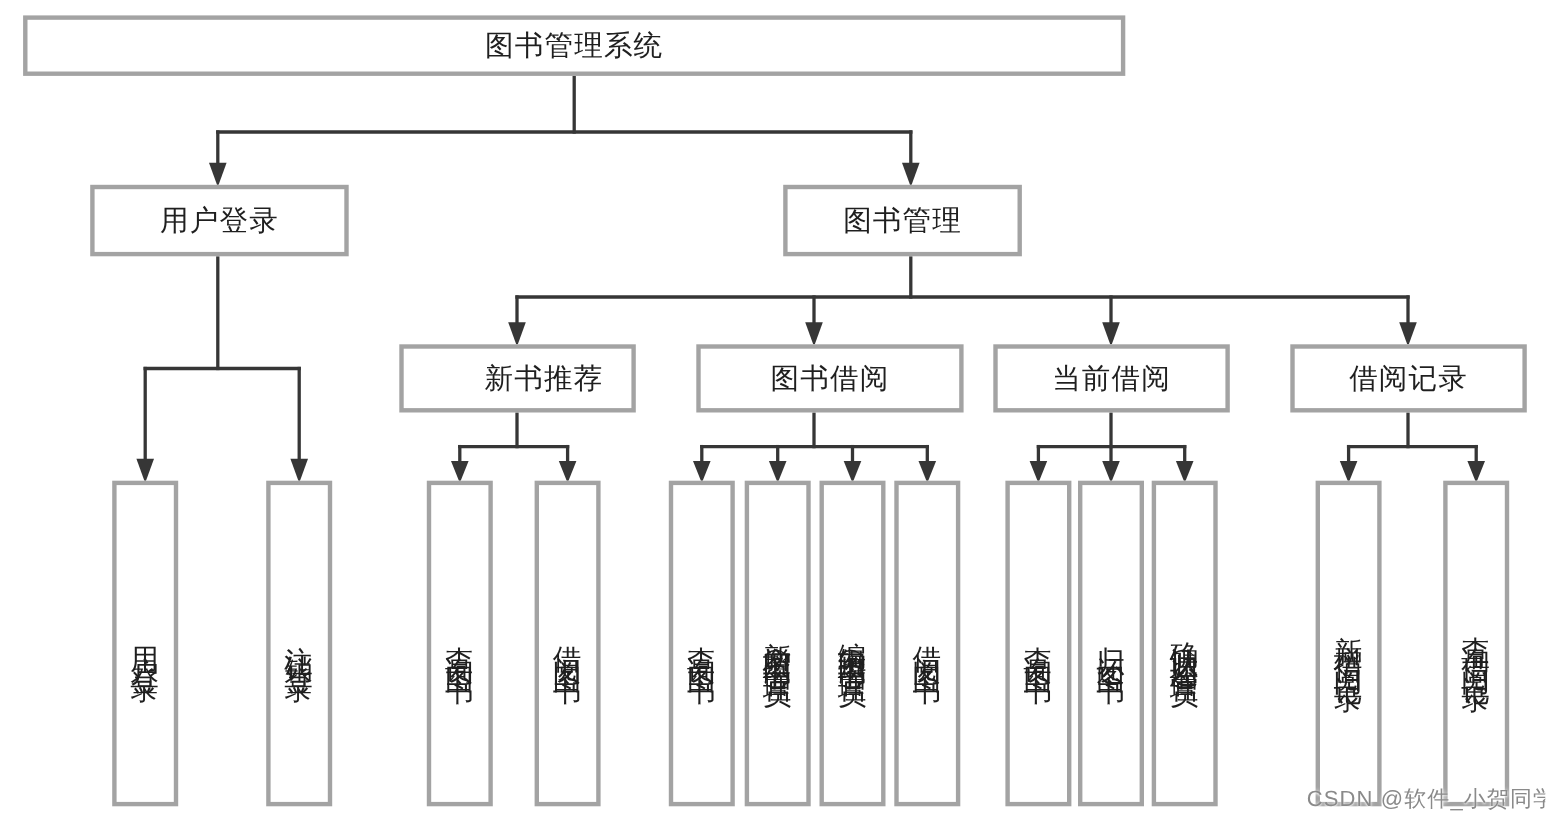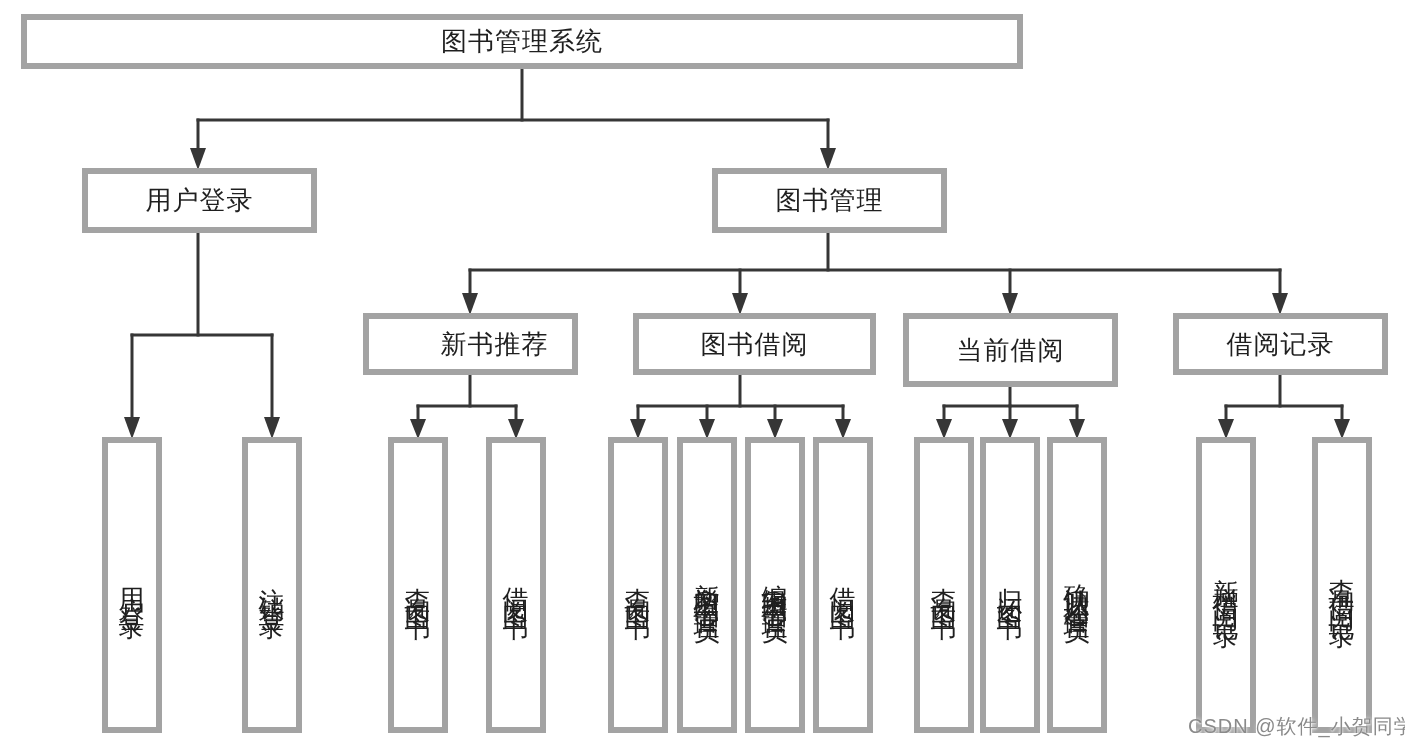--- a/index.html
+++ b/index.html
@@ -4,21 +4,21 @@
 <style>
   html,body{margin:0;padding:0;background:#ffffff;}
   .stage{
     position:relative;width:1405px;height:747px;background:#ffffff;overflow:hidden;
     font-family:"Liberation Sans","DejaVu Sans",sans-serif;color:#1f1f1f;
   }
   .connectors{position:absolute;left:0;top:0;width:1405px;height:747px;}
   .cl{stroke:#363636;stroke-width:3;fill:none;stroke-linecap:square;}
   .ah{fill:#363636;stroke:none;}
   .node{
-    position:absolute;box-sizing:border-box;background:#ffffff;border:6px solid #a3a3a3;
+    position:absolute;box-sizing:border-box;background:#ffffff;border:4px solid #a3a3a3;
     display:flex;align-items:center;justify-content:center;
     font-size:26px;letter-spacing:1px;white-space:nowrap;
   }
   .hnode{height:65px;}
   .root{left:21px;top:14px;width:1002px;height:55px;}
   .vnode{width:60px;height:296px;top:437px;}
   .vnode span{
     writing-mode:vertical-rl;text-orientation:mixed;
     letter-spacing:9px;line-height:1;font-size:26px;
   }
@@ -105,25 +105,25 @@
       <path class="cl" d="M1226 406 V421"></path>
       <polygon class="ah" points="1218,419 1234,419 1226,439"></polygon>
       <path class="cl" d="M1342 406 V421"></path>
       <polygon class="ah" points="1334,419 1350,419 1342,439"></polygon>
     </g>
   </svg>
 
   <div class="node root">图书管理系统</div>
 
   <div class="node hnode" style="left:82px;top:168px;width:235px;">用户登录</div>
-  <div class="node hnode" style="left:712px;top:168px;width:235px;">图书管理</div>
+  <div class="node hnode" style="left:712px;top:168px;width:217px;">图书管理</div>
 
   <div class="node" style="left:363px;top:313px;width:215px;height:62px;padding-left:48px;">新书推荐</div>
   <div class="node" style="left:633px;top:313px;width:243px;height:62px;">图书借阅</div>
-  <div class="node" style="left:903px;top:313px;width:215px;height:74px;">当前借阅</div>
+  <div class="node" style="left:903px;top:313px;width:215px;height:62px;">当前借阅</div>
   <div class="node" style="left:1173px;top:313px;width:215px;height:62px;">借阅记录</div>
 
   <div class="node vnode" style="left:102px;">
       <span>用户登录</span>
     </div>
   <div class="node vnode" style="left:242px;">
       <span>注销登录</span>
     </div>
 
   <div class="node vnode" style="left:388px;">

